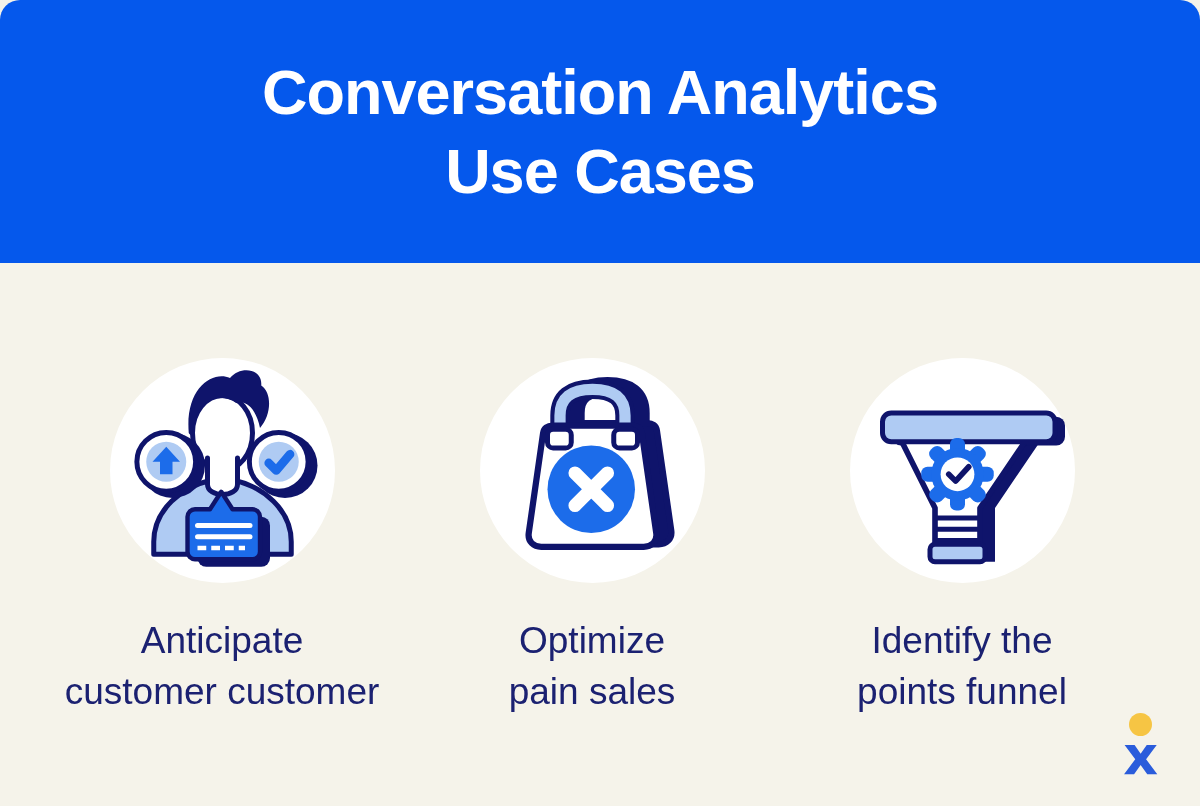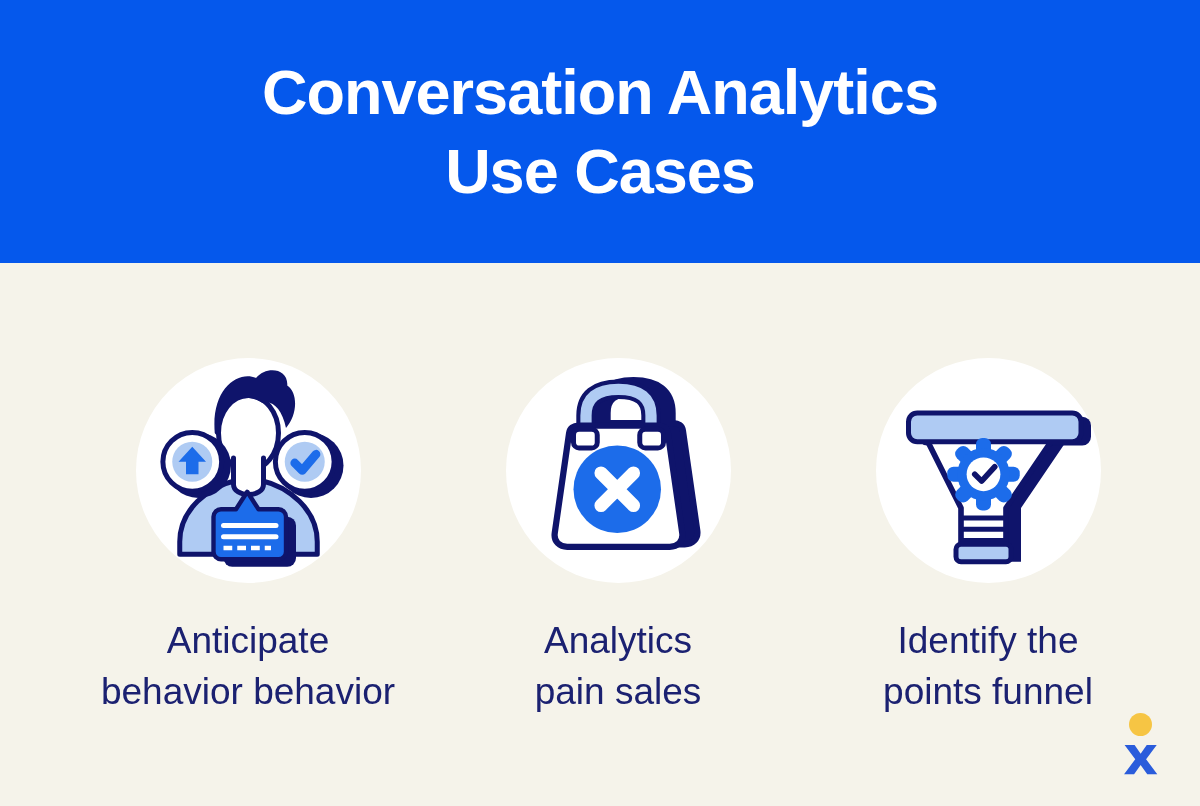--- a/index.html
+++ b/index.html
@@ -9,34 +9,34 @@
     --text-navy:#1B2171;
     --bright-blue:#1C6CEA;
     --light-blue:#AFCBF3;
     --white:#FFFFFF;
     --logo-yellow:#F6C544;
     --logo-blue:#2A5CDB;
   }
   *{margin:0;padding:0;box-sizing:border-box;}
   html,body{width:1200px;height:806px;}
   body{font-family:"Liberation Sans",sans-serif;background:var(--body-bg);}
-  .canvas{position:relative;width:1200px;height:806px;background:var(--body-bg);overflow:hidden;}
+  .canvas{position:relative;width:1200px;height:806px;background:var(--body-bg);overflow:hidden;border-radius:20px;}
 
   .header{
     width:100%;height:263px;background:var(--header-blue);
     display:flex;align-items:center;justify-content:center;
   }
   .title{
     color:var(--white);text-align:center;
     font-size:63px;font-weight:800;letter-spacing:-1px;line-height:79px;
   }
   .title span{display:block;}
 
   .row{
-    position:absolute;top:358px;left:63px;width:1110px;
+    position:absolute;top:358px;left:37px;width:1110px;
     display:flex;justify-content:space-between;
   }
   .use-case{width:370px;display:flex;flex-direction:column;align-items:center;}
   .icon-circle{
     width:225px;height:225px;border-radius:50%;background:var(--white);
     display:flex;align-items:center;justify-content:center;
   }
   .icon-circle svg{width:225px;height:225px;display:block;}
   .label{
     margin-top:32px;text-align:center;color:var(--text-navy);
@@ -97,21 +97,21 @@
           <path d="M45,71 L56,83 L50,83 L50,93 L40,93 L40,83 L34,83 Z" fill="var(--bright-blue)" stroke-linejoin="round"></path>
 
           <circle cx="140" cy="86" r="26" fill="var(--navy)"></circle>
           <circle cx="135" cy="83" r="23.5" fill="var(--white)" stroke="var(--navy)" stroke-width="4"></circle>
           <circle cx="135" cy="83" r="16" fill="var(--light-blue)"></circle>
           <path d="M127,84 L133,90 L144,77" fill="none" stroke="var(--bright-blue)" stroke-width="7" stroke-linecap="round" stroke-linejoin="round"></path>
         </svg>
       </div>
       <p class="label">
         <span>Anticipate</span>
-        <span>behavior behavior</span>
+        <span>customer customer</span>
       </p>
     </section>
 
     <section class="use-case">
       <div class="icon-circle">
         <svg viewBox="0 0 180 180">
 
           <g transform="translate(12,-2)">
             <path d="M64,64 L64,46 Q64,25 90,25 Q116,25 116,46 L116,64" fill="none" stroke="var(--navy)" stroke-width="15.5"></path>
             <path d="M58,54 L122,54 C126,54 129,56 129.5,60 L141,140 C142,147 137,151 131,151
@@ -125,21 +125,21 @@
                    L49,151 C43,151 38,147 39,140 L50.5,60 C51,56 54,54 58,54 Z" fill="var(--white)" stroke="var(--navy)" stroke-width="5" stroke-linejoin="round"></path>
 
           <rect x="54" y="57" width="19" height="15" rx="4.5" fill="var(--white)" stroke="var(--navy)" stroke-width="4"></rect>
           <rect x="107" y="57" width="19" height="15" rx="4.5" fill="var(--white)" stroke="var(--navy)" stroke-width="4"></rect>
 
           <circle cx="89" cy="105" r="35" fill="var(--bright-blue)"></circle>
           <path d="M76,92 L102,118 M102,92 L76,118" stroke="var(--white)" stroke-width="10.5" stroke-linecap="round"></path>
         </svg>
       </div>
       <p class="label">
-        <span>Analytics</span>
+        <span>Optimize</span>
         <span>pain sales</span>
       </p>
     </section>
 
     <section class="use-case">
       <div class="icon-circle">
         <svg viewBox="0 0 180 180">
 
           <path d="M52,64 L154,64 L116,120 L116,163 L104,163 L104,120 Z" fill="var(--navy)"></path>
           <rect x="34" y="47" width="138" height="23" rx="7" fill="var(--navy)"></rect>

